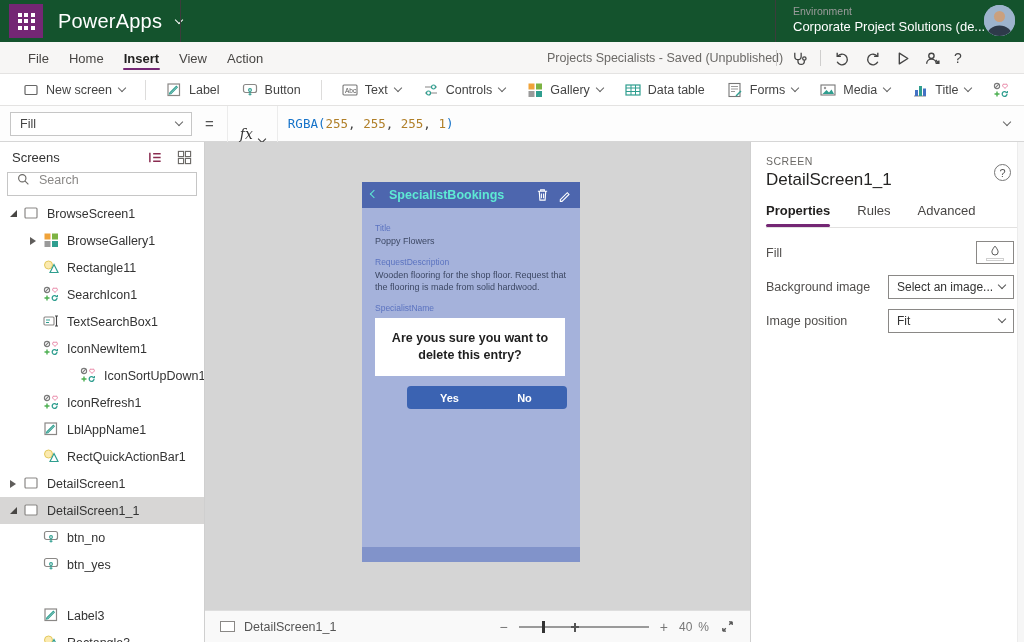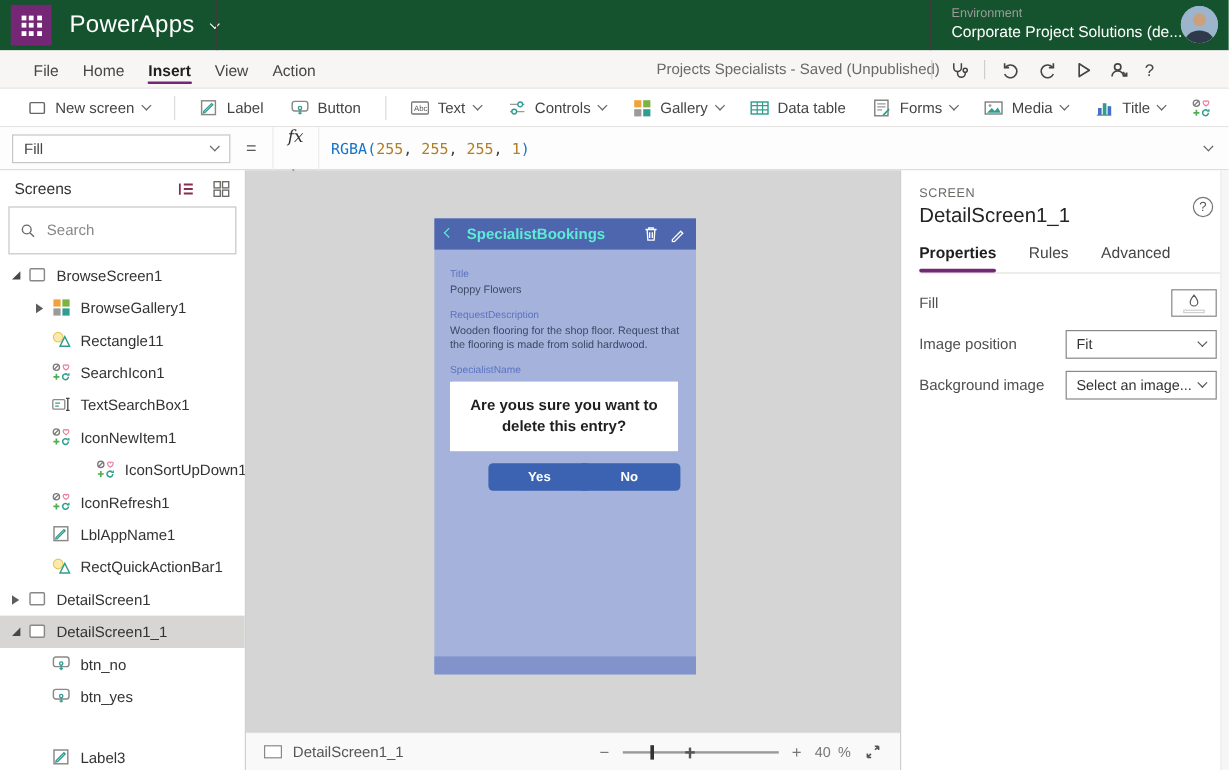--- a/index.html
+++ b/index.html
@@ -53,37 +53,37 @@
   .ribbon-item { display:flex; align-items:center; gap:7px; padding:0 11px; height:32px; cursor:pointer; white-space:nowrap;justify-content:center; }
   .ricon { width:16px; height:16px; }
 
   
   .formulabar { position:absolute; left:0; top:106px; width:1024px; height:36px; background:#fdfdfd;
     border-bottom:1px solid #d6d6d6; display:flex; align-items:center; }
   .prop-select { width:182px; height:24px; margin-left:10px; border:1px solid #c6c6c6; background:#fff;
     display:flex; align-items:center; padding:0 9px; font-size:12.5px; color:#444; cursor:pointer; }
   .prop-select .chev { margin-left:auto; color:#666; }
   .eq { margin:0 13px; font-size:15px; color:#555; }
-  .fx-btn { display:flex; align-items:center; gap:24px; height:36px; padding:0 12px;
-    border-left:1px solid #ececec; border-right:1px solid #ececec; cursor:pointer; color:#333;flex-direction:column; }
+  .fx-btn { display:flex; align-items:flex-end; gap:6px; height:36px; padding:0 12px;
+    border-left:1px solid #ececec; border-right:1px solid #ececec; cursor:pointer; color:#333; }
   .fx-btn .fx { font-family:"DejaVu Serif", serif; font-style:italic; font-size:14px; }
   .formula { margin-left:10px; font-family:"DejaVu Sans Mono", monospace; font-size:12.5px; flex:1; cursor:text; }
   .tk-func { color:#1673c9; } .tk-num { color:#b07f28; } .tk-punct { color:#444; }
   .fb-chev { margin-right:14px; color:#666; cursor:pointer; }
 
   
   .main { position:absolute; left:0; top:142px; width:1024px; height:500px; display:flex; }
 
   
   .left-panel { width:205px; height:500px; background:#fff; border-right:1px solid #cfcfcf;
     position:relative; overflow:hidden; }
   .lp-header { height:30px; display:flex; align-items:center; padding:0 12px; gap:14px; }
   .lp-title { font-size:13px; color:#333; flex:1; }
-  .lp-search { margin:0 7px 4px 7px; height:40px; border:1px solid #c6c6c6; background:#fff;
-    display:flex; align-items:center; gap:9px; padding:0 9px; cursor:text; }
+  .lp-search { margin:0 7px 4px 7px; height:24px; border:1px solid #c6c6c6; background:#fff;
+    display:flex; gap:9px; padding:0 9px; cursor:text; }
   .lp-search span { font-size:12.5px; color:#8a8886; }
   .tree { font-size:12.5px; color:#333; }
   .tree-row { height:27px; display:flex; align-items:center; cursor:pointer; }
   .tree-row.selected { background:#d7d6d5; }
   .exp-slot { width:14px; display:flex; justify-content:center; flex:none; }
   .exp-col { width:0; height:0; border-top:4px solid transparent; border-bottom:4px solid transparent;
     border-left:6px solid #5f5d5b; }
   .exp-open { width:0; height:0; border-left:7px solid transparent; border-bottom:7px solid #484644; }
   .node-icon { width:17px; height:17px; margin:0 7px 0 3px; flex:none; }
   .tree-label { white-space:nowrap; }
@@ -659,28 +659,28 @@
     <div class="rp-field" style="margin-top:12px">
       <span class="flabel">Fill</span>
       <span class="color-btn">
         <svg width="12" height="13" viewBox="0 0 16 16" fill="none" stroke="#555" stroke-width="1.3">
           <path d="M8 2 C8 2 3.8 7.2 3.8 9.8 a4.2 4.2 0 0 0 8.4 0 C12.2 7.2 8 2 8 2 Z"></path>
         </svg>
         <span class="color-swatch"></span>
       </span>
     </div>
     <div class="rp-field">
+      <span class="flabel">Background image</span>
+      <span class="rp-dd">
+        <span>Select an image...</span>
+        <span class="chev"></span>
+      </span>
+    </div>
+    <div class="rp-field">
       <span class="flabel">Image position</span>
       <span class="rp-dd">
         <span>Fit</span>
         <span class="chev"></span>
       </span>
     </div>
-    <div class="rp-field">
-      <span class="flabel">Background image</span>
-      <span class="rp-dd">
-        <span>Select an image...</span>
-        <span class="chev"></span>
-      </span>
-    </div>
     <div class="rp-scroll"></div>
   </div>
 </div>
 
 </body></html>

